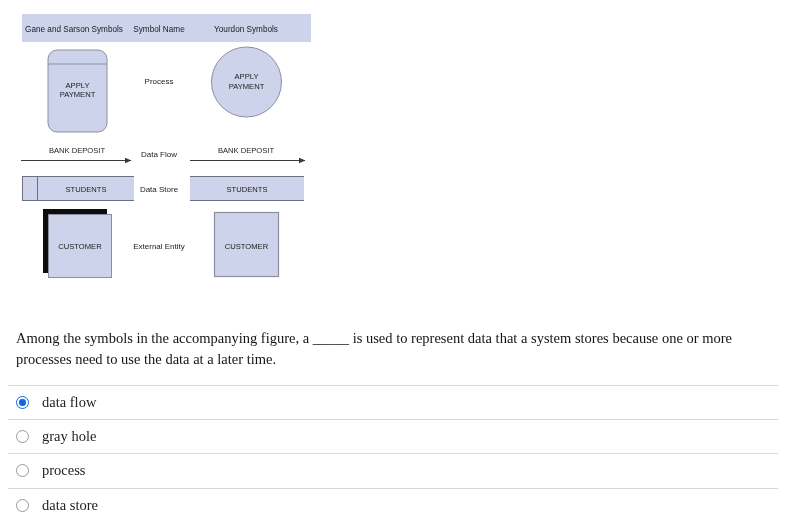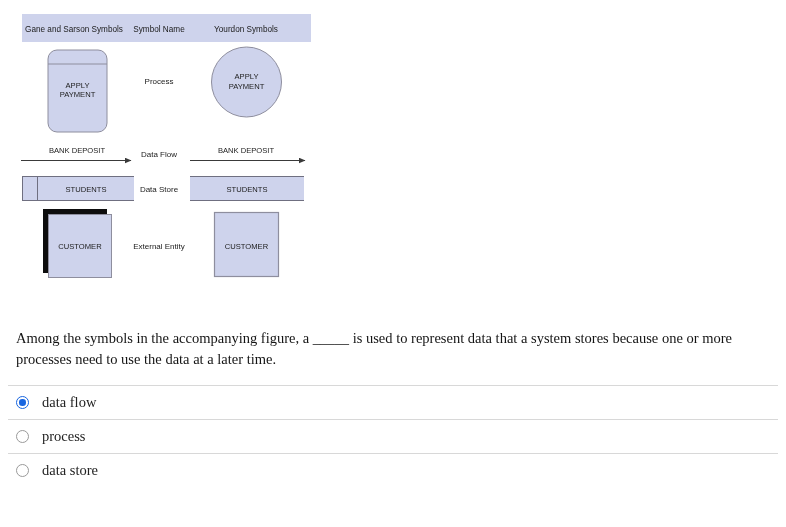--- a/index.html
+++ b/index.html
@@ -168,20 +168,24 @@
 
 <div id="question">Among the symbols in the accompanying figure, a _____ is used to represent data that a system stores because one or more processes need to use the data at a later time.</div>
 
 <div id="options">
 
   <div class="option-row">
     <span class="radio checked"></span>
     <span class="option-label">data flow</span>
   </div>
 
+  <div class="option-row">
+    <span class="radio"></span>
+    <span class="option-label">gray hole</span>
+  </div>
 
   <div class="option-row">
     <span class="radio"></span>
     <span class="option-label">process</span>
   </div>
 
   <div class="option-row">
     <span class="radio"></span>
     <span class="option-label">data store</span>
   </div>

